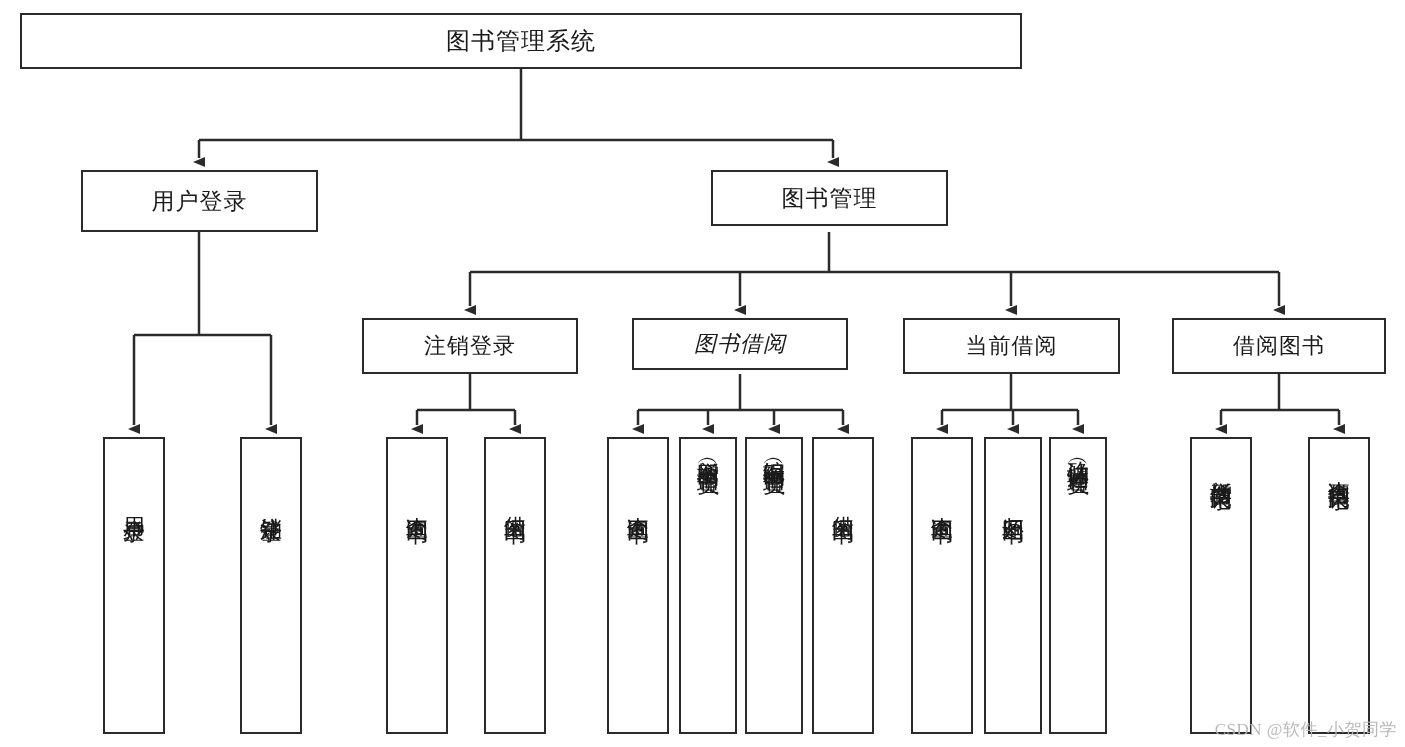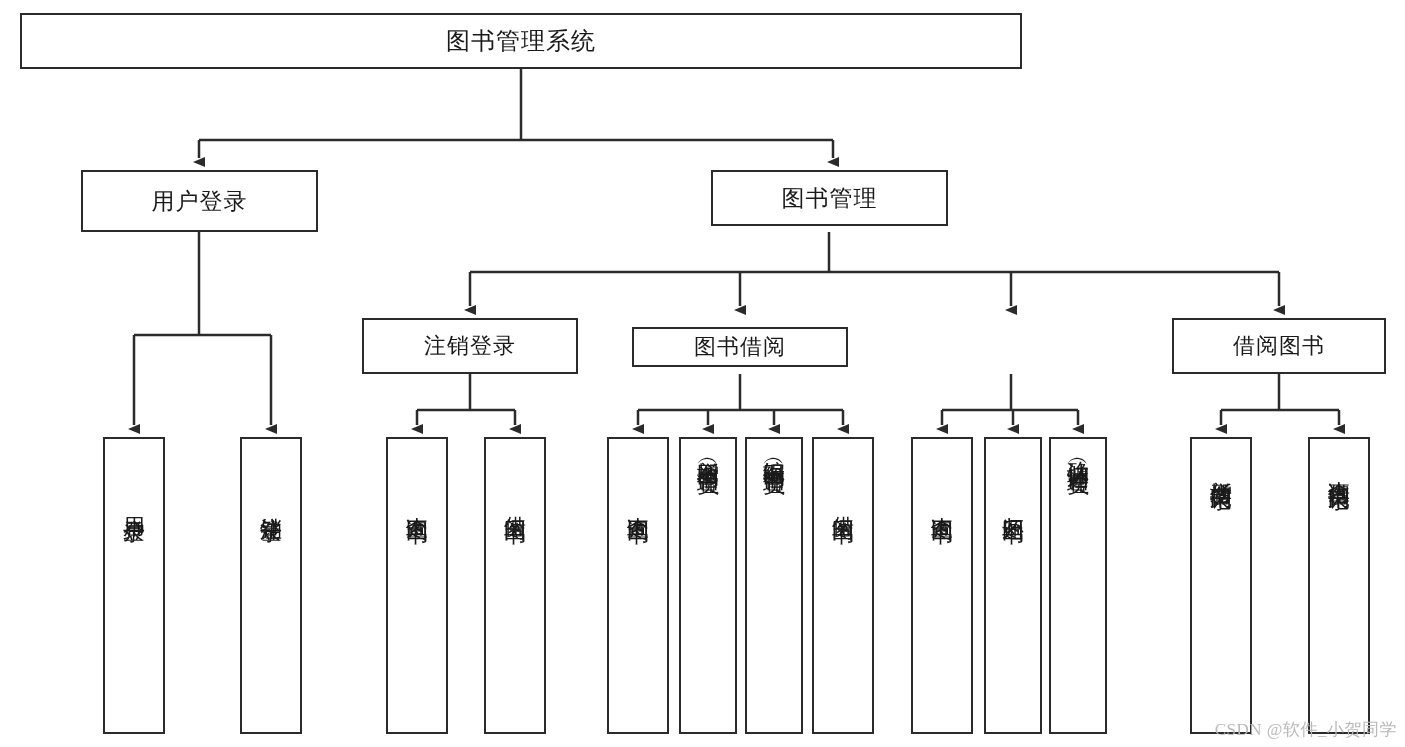--- a/index.html
+++ b/index.html
@@ -140,22 +140,25 @@
   <div class="node node-l2" style="left:81px; top:170px; width:237px; height:62px;">
     <span class="htext">用户登录</span>
   </div>
   <div class="node node-l2" style="left:711px; top:170px; width:237px; height:56px;">
     <span class="htext">图书管理</span>
   </div>
 
   <div class="node node-l3" style="left:362px; top:318px; width:216px; height:56px;">
     <span class="htext">注销登录</span>
   </div>
-  <div class="node node-l3" style="left:632px; top:327px; width:216px; height:40px;">
+  <div class="node node-l3" style="left:632px; top:318px; width:216px; height:52px;font-style:italic;">
     <span class="htext">图书借阅</span>
+  </div>
+  <div class="node node-l3" style="left:903px; top:318px; width:217px; height:56px;">
+    <span class="htext">当前借阅</span>
   </div>
   <div class="node node-l3" style="left:1172px; top:318px; width:214px; height:56px;">
     <span class="htext">借阅图书</span>
   </div>
 
   <div class="node node-leaf" style="left:103px; top:437px; width:62px; height:297px; padding-top:60px;">
     <span class="vtext">用户登录</span>
   </div>
   <div class="node node-leaf" style="left:240px; top:437px; width:62px; height:297px; padding-top:60px;">
     <span class="vtext">注销登录</span>

